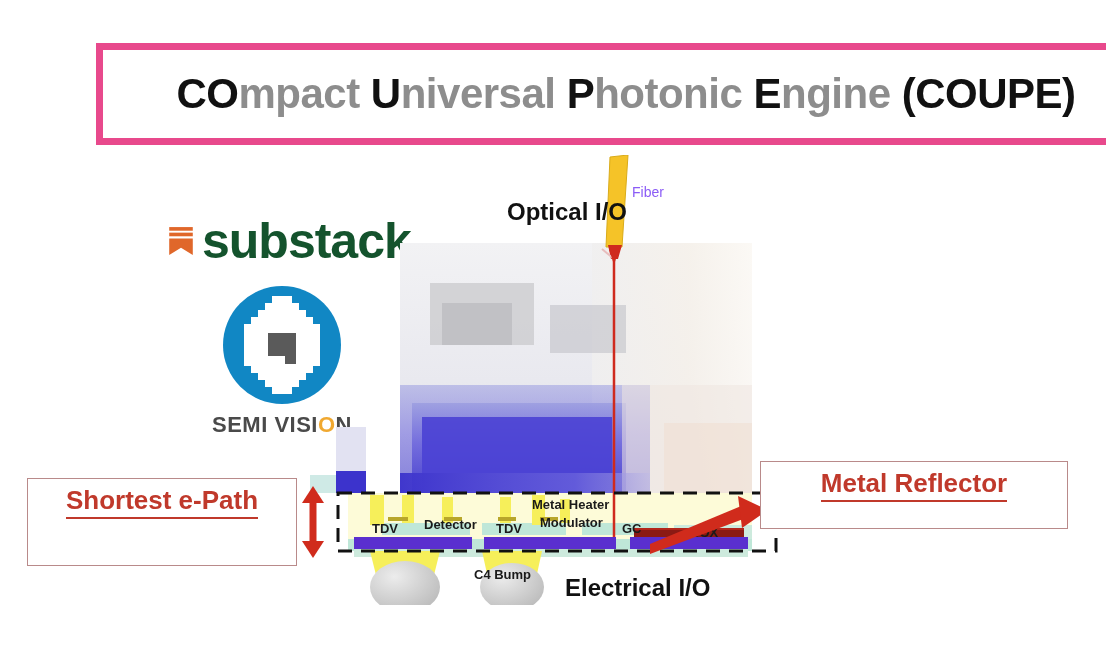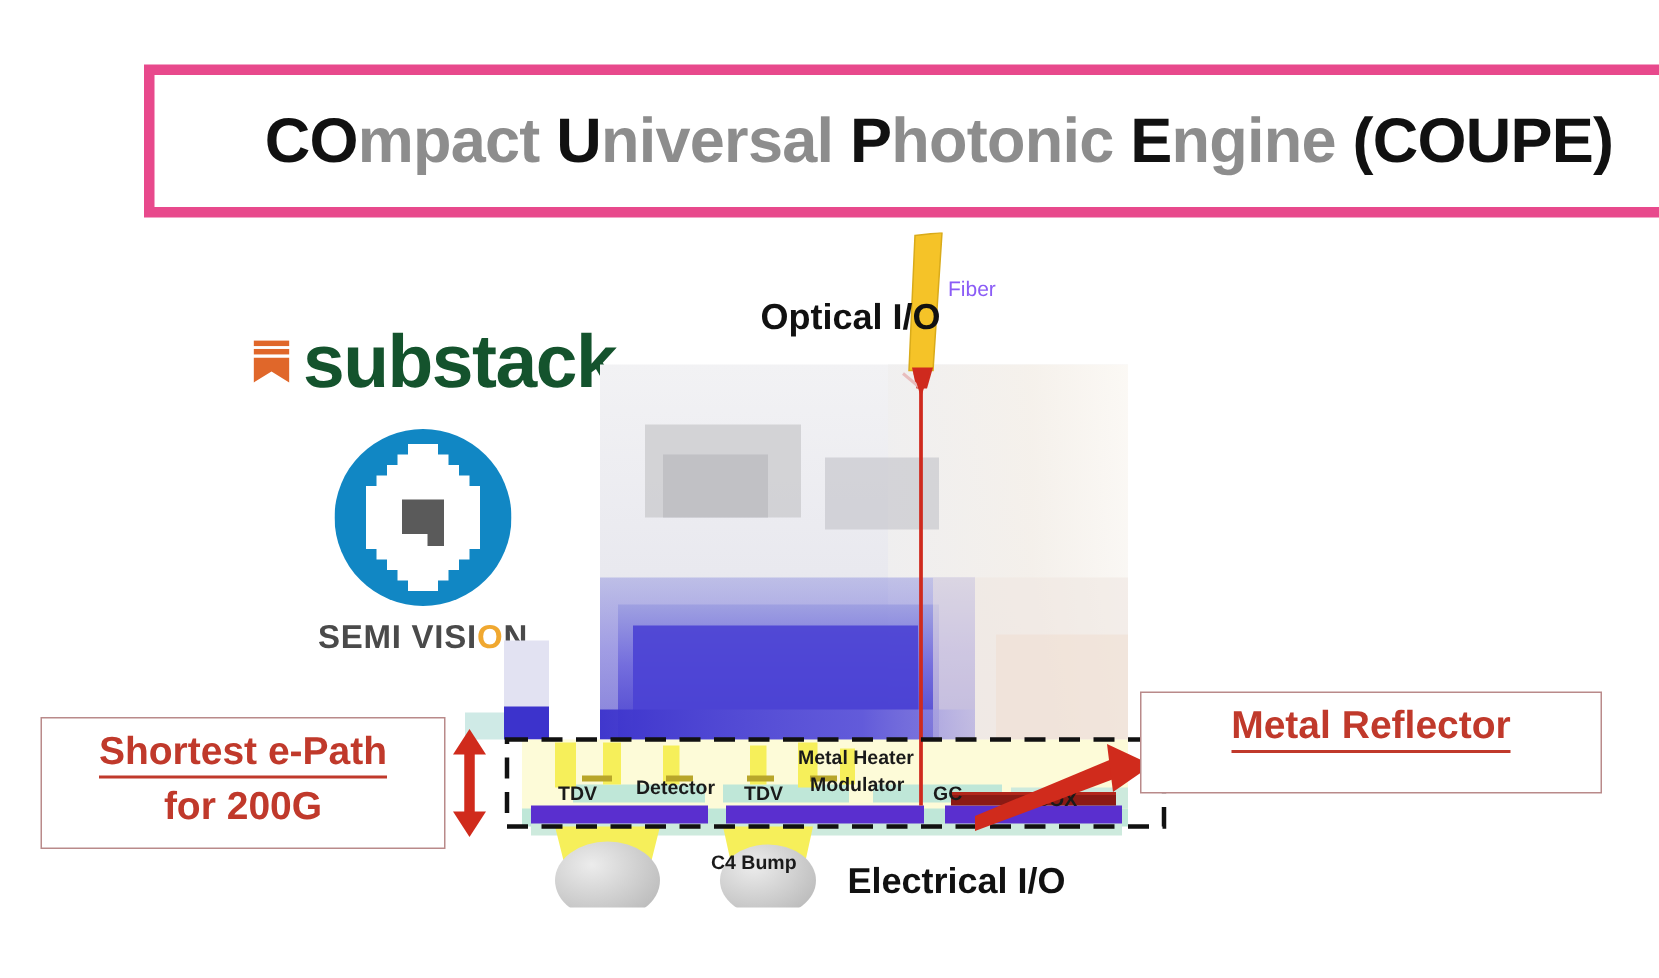--- a/index.html
+++ b/index.html
@@ -310,18 +310,17 @@
 
 <span id="reflector-arrow">
   <svg width="120" height="68" viewBox="0 0 120 68" xmlns="http://www.w3.org/2000/svg">
     <polygon points="0,56 96,16 96,30 0,66" fill="#d02b1c"></polygon>
     <polygon points="118,22 88,8 92,40" fill="#d02b1c"></polygon>
   </svg>
 </span>
 
 <div class="callout" id="callout-left">
   <div class="line1">Shortest e-Path</div>
-  <div class="line2">for 200G</div>
 </div>
 
 <div class="callout" id="callout-right">
   <div class="line1">Metal Reflector</div>
 </div>
 
 </body></html>

